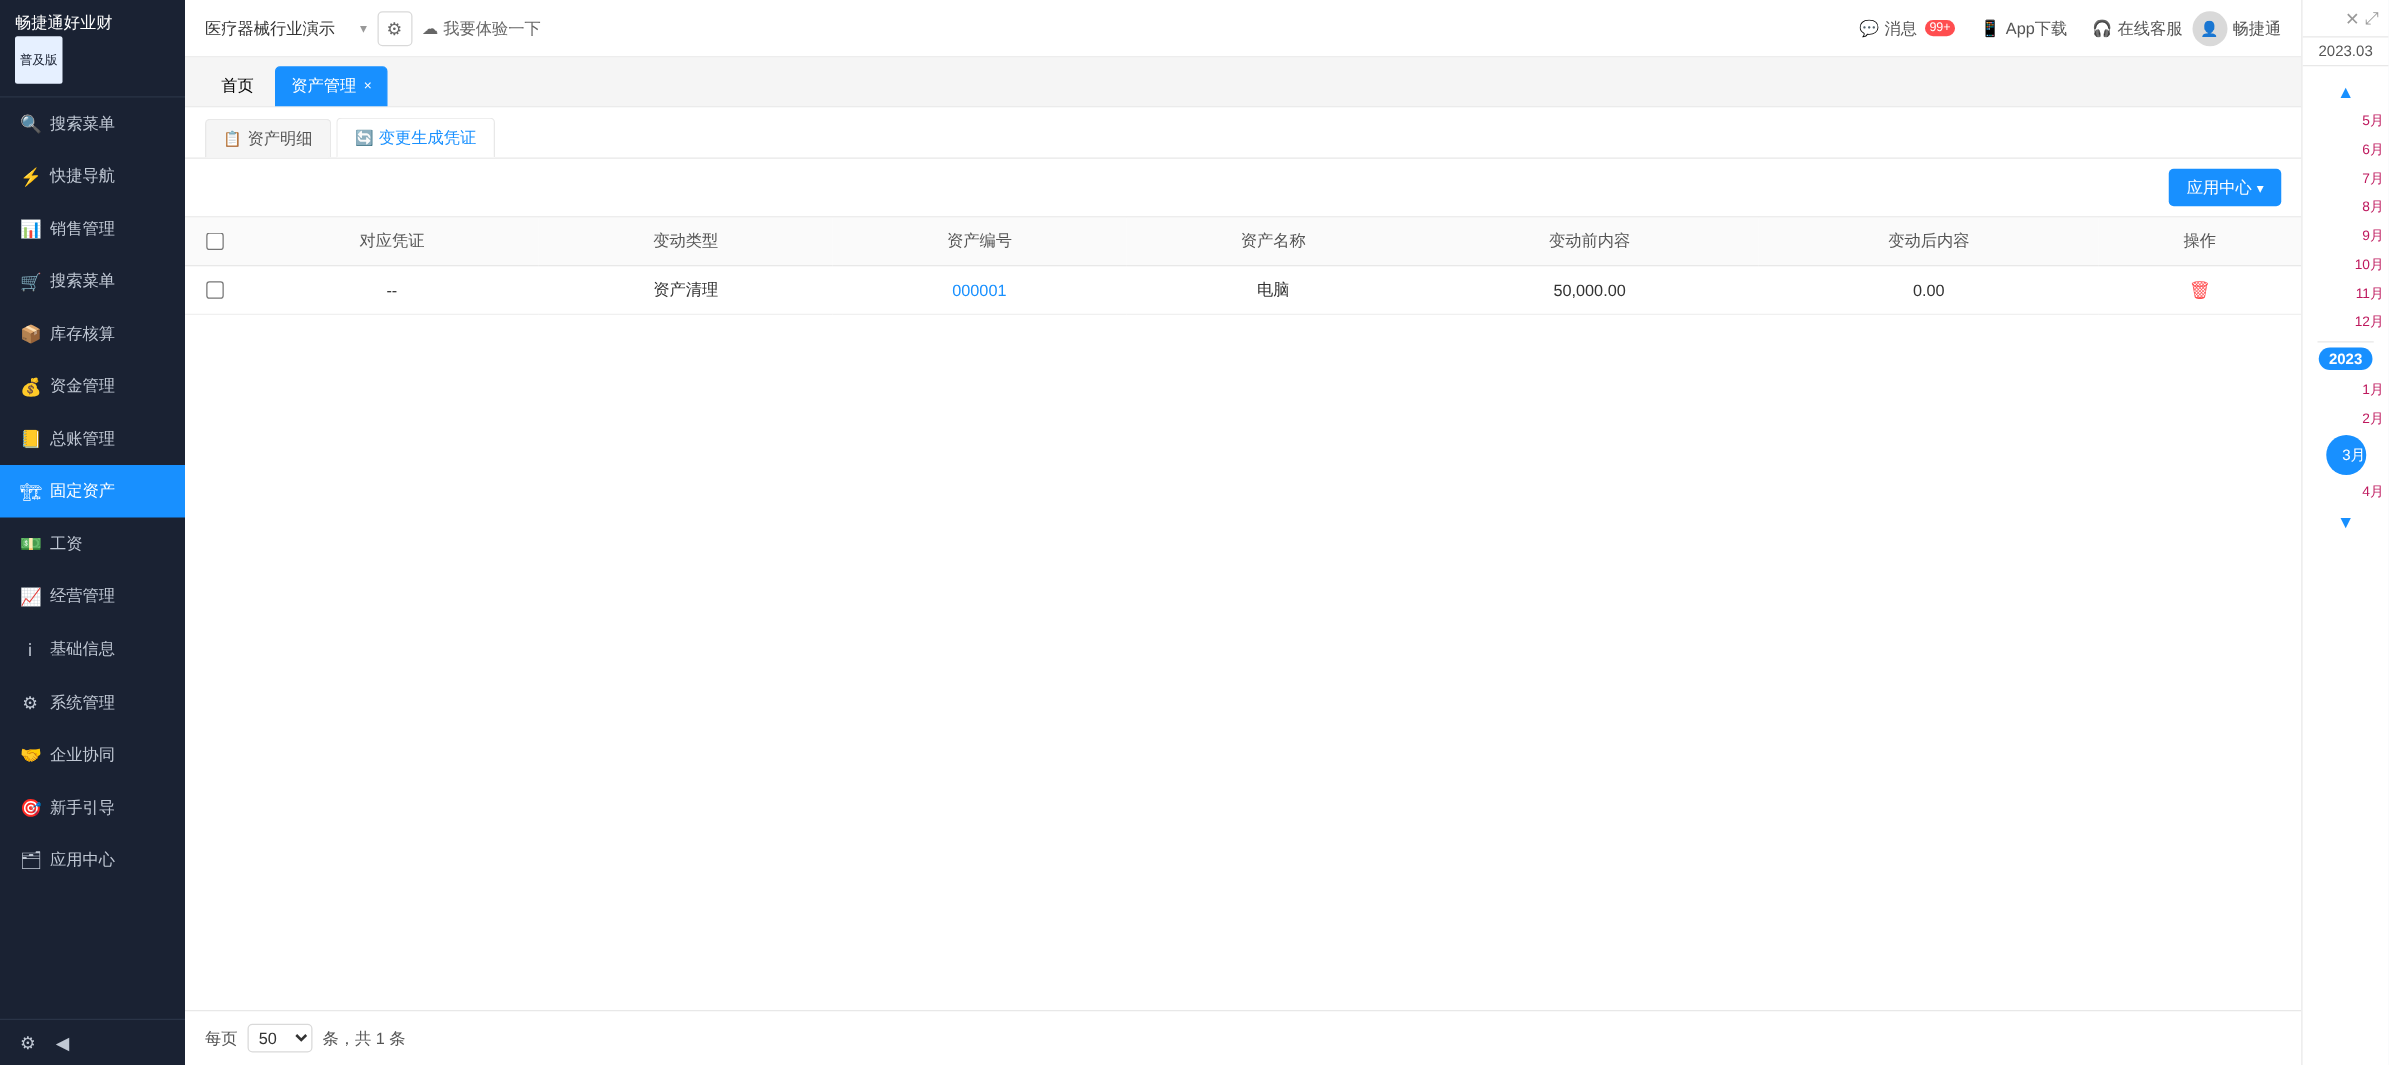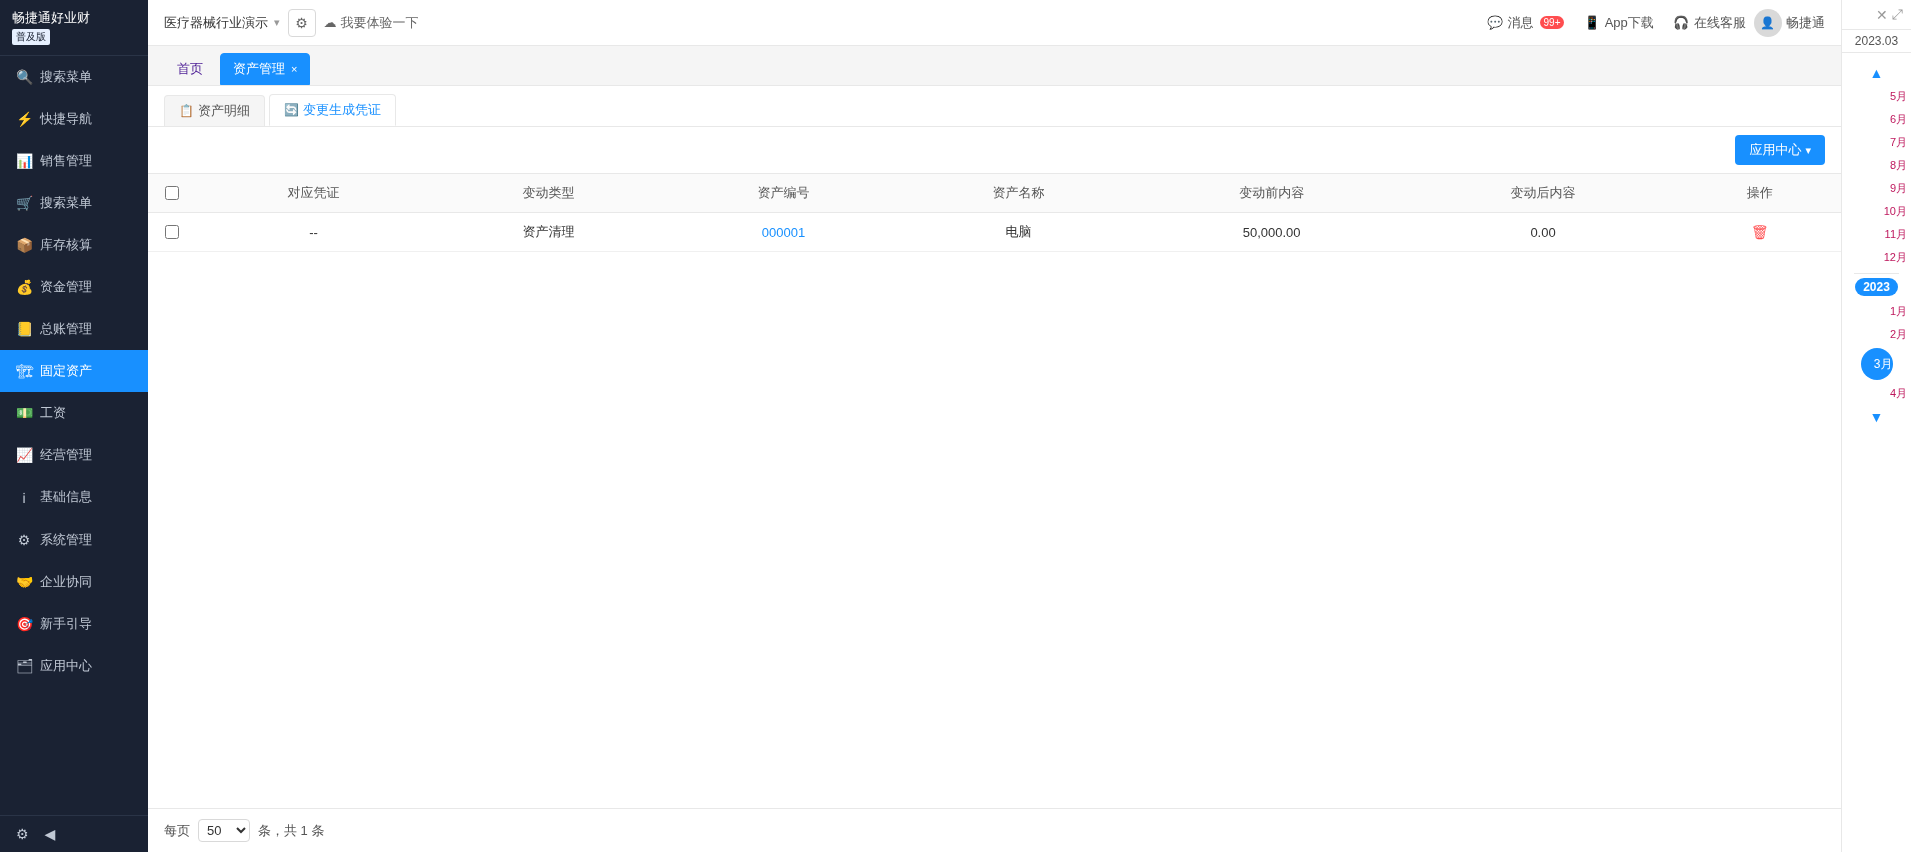--- a/index.html
+++ b/index.html
@@ -24,21 +24,21 @@
     }
     .sidebar-logo-text {
       color: #fff;
       font-size: 13px;
       line-height: 1.3;
     }
     .sidebar-logo-badge {
       background: #e6f0ff;
       color: #1a2233;
       font-size: 10px;
-      padding: 1px 4px;
+      padding: 12px 4px;
       border-radius: 2px;
       margin-top: 2px;
       display: inline-block;
     }
     .sidebar-scroll {
       flex: 1;
       overflow-y: auto;
       overflow-x: hidden;
     }
     .sidebar-scroll::-webkit-scrollbar { width: 4px; }
@@ -83,21 +83,21 @@
       border-bottom: 1px solid #e8e8e8;
       display: flex;
       align-items: center;
       padding: 0 16px;
       gap: 8px;
       flex-shrink: 0;
     }
     .topnav-company {
       display: flex;
       align-items: center;
-      gap: 6px;
+      gap: 20px;
       color: #333;
       font-size: 13px;
       cursor: pointer;
     }
     .topnav-company .chevron { color: #999; font-size: 11px; }
     .topnav-settings {
       width: 28px;
       height: 28px;
       border: 1px solid #d9d9d9;
       border-radius: 4px;
@@ -175,21 +175,21 @@
       display: flex;
       align-items: center;
       gap: 6px;
       border-radius: 4px 4px 0 0;
       cursor: pointer;
       font-size: 13px;
       color: #666;
       border: 1px solid transparent;
       background: transparent;
     }
-    .tab.home { color: #4c1d95; }
+    .tab.home { color: #000000; }
     .tab.active {
       background: #1890ff;
       color: #fff;
       border-color: #1890ff;
     }
     .tab-close {
       font-size: 11px;
       cursor: pointer;
     }
 

